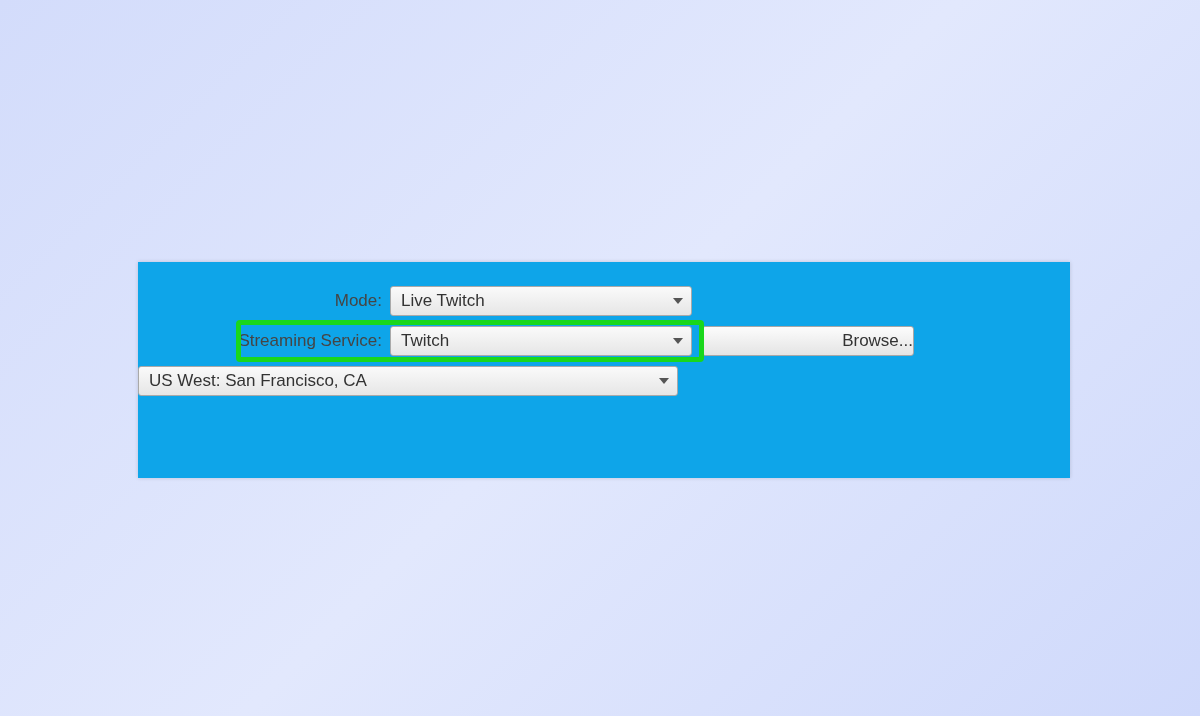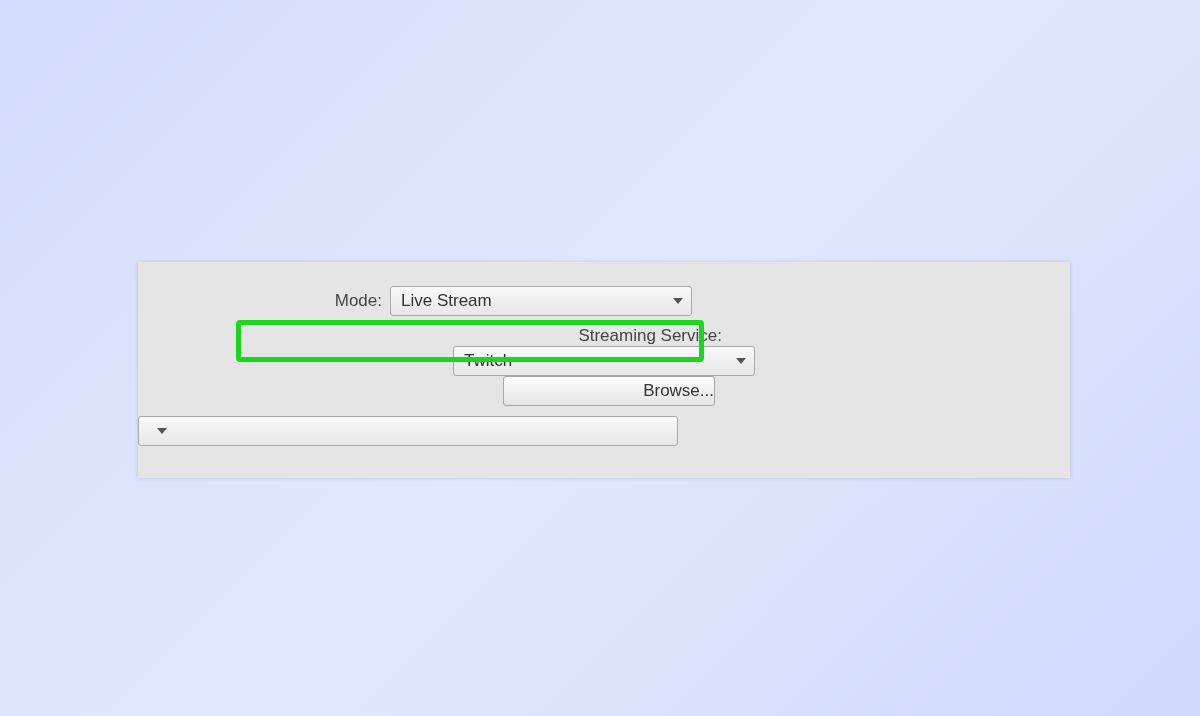--- a/index.html
+++ b/index.html
@@ -10,21 +10,21 @@
     font-size: 17px;
     color: #333;
     position: relative;
   }
   .panel {
     position: absolute;
     left: 138px;
     top: 262px;
     width: 932px;
     height: 216px;
-    background: #e5e5e5;
+    background: #0ea5e9;
     box-shadow: 0 0 4px rgba(0,0,0,0.15);
     padding-top: 24px;
   }
   .row {
     display: flex;
     align-items: center;
     margin-bottom: 10px;
     position: relative;
   }
   .label {
@@ -95,37 +95,38 @@
   .w-key    { width: 668px; }
 </style>
 </head>
 <body>
 
 <div class="panel">
 
   <div class="row">
     <div class="label">Mode:</div>
     <div class="select w-mode">
-      <span>Live Stream</span>
+      <span>Live Twitch</span>
       <span class="caret"></span>
     </div>
   </div>
 
-  <div class="row" style="position:relative;flex-direction:column;">
+  <div class="row" style="position:relative;">
     <div class="highlight-box" style="left:98px; top:-6px; width:468px; height:42px;"></div>
     <div class="label">Streaming Service:</div>
     <div class="select w-svc">
       <span>Twitch</span>
       <span class="caret"></span>
     </div>
     <div class="btn w-browse">
       <span>Browse...</span>
     </div>
   </div>
 
   <div class="row">
     <div class="select w-fms">
+      <span>US West: San Francisco, CA</span>
       <span class="caret"></span>
     </div>
   </div>
 
 
 </div>
 
 </body></html>

